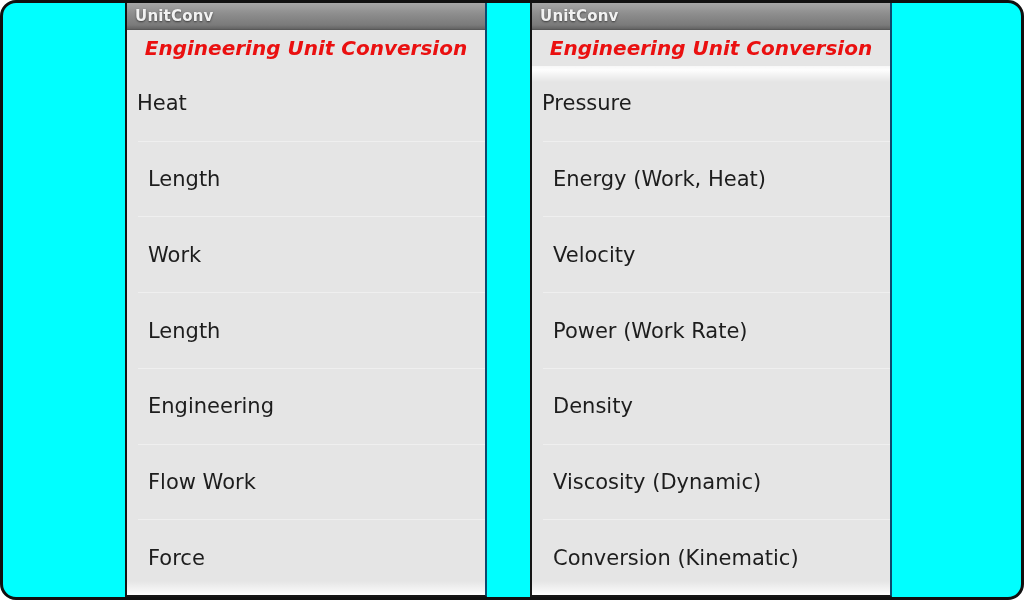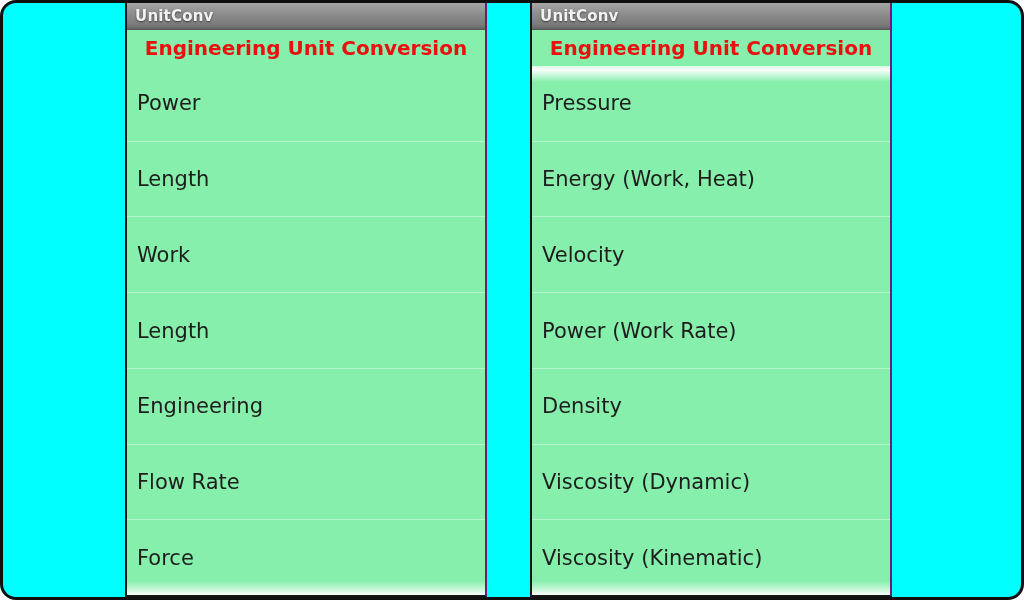--- a/index.html
+++ b/index.html
@@ -17,23 +17,23 @@
     border: 3px solid #101010;
     border-radius: 16px;
     overflow: hidden;
   }
   .panel {
     position: absolute;
     top: 0;
     width: 362px;
     height: 594px;
     box-sizing: border-box;
-    background: #86efac;
+    background: #e5e5e5;
     border-left: 2px solid #151515;
-    border-right: 2px solid #701a75;
+    border-right: 2px solid #0c4a6e;
     border-bottom: 2px solid #151515;
     display: flex;
     flex-direction: column;
     overflow: hidden;
   }
   .panel-left  { left: 122px; }
   .panel-right { left: 527px; }
 
   .titlebar {
     height: 26px;
@@ -53,39 +53,41 @@
   }
   .app-header {
     height: 36px;
     flex: 0 0 36px;
     display: flex;
     align-items: center;
     justify-content: center;
     font-size: 20px;
     font-weight: bold;
     color: #ea1010;
+    font-style: italic;
   }
   .list {
     position: relative;
     flex: 1 1 auto;
     display: flex;
     flex-direction: column;
     overflow: hidden;
   }
   .item {
     flex: 1 1 0;
     display: flex;
     align-items: center;
     padding-left: 10px;
     font-size: 21px;
     color: #1d1d1d;
     box-sizing: border-box;
   }
   .item + .item {
     border-top: 1px solid rgba(255,255,255,0.38);
+    margin-left: 11px;
   }
   .fade-top {
     position: absolute;
     top: 0; left: 0; right: 0;
     height: 16px;
     background: linear-gradient(to bottom,
       rgba(255,255,255,0.70) 0%,
       rgba(255,255,255,0.95) 25%,
       rgba(255,255,255,0.0) 100%);
     pointer-events: none;
@@ -105,42 +107,42 @@
 <body>
 
 <div class="canvas">
 
   <div class="panel panel-left">
     <div class="titlebar">
       <span class="titlebar-text">UnitConv</span>
     </div>
     <div class="app-header">Engineering Unit Conversion</div>
     <div class="list">
-      <div class="item">Power</div>
+      <div class="item">Heat</div>
       <div class="item">Length</div>
       <div class="item">Work</div>
       <div class="item">Length</div>
       <div class="item">Engineering</div>
-      <div class="item">Flow Rate</div>
+      <div class="item">Flow Work</div>
       <div class="item">Force</div>
       <div class="fade-bottom"></div>
     </div>
   </div>
 
   <div class="panel panel-right">
     <div class="titlebar">
       <span class="titlebar-text">UnitConv</span>
     </div>
     <div class="app-header">Engineering Unit Conversion</div>
     <div class="list">
       <div class="item">Pressure</div>
       <div class="item">Energy (Work, Heat)</div>
       <div class="item">Velocity</div>
       <div class="item">Power (Work Rate)</div>
       <div class="item">Density</div>
       <div class="item">Viscosity (Dynamic)</div>
-      <div class="item">Viscosity (Kinematic)</div>
+      <div class="item">Conversion (Kinematic)</div>
       <div class="fade-top"></div>
       <div class="fade-bottom"></div>
     </div>
   </div>
 
 </div>
 
 </body></html>

